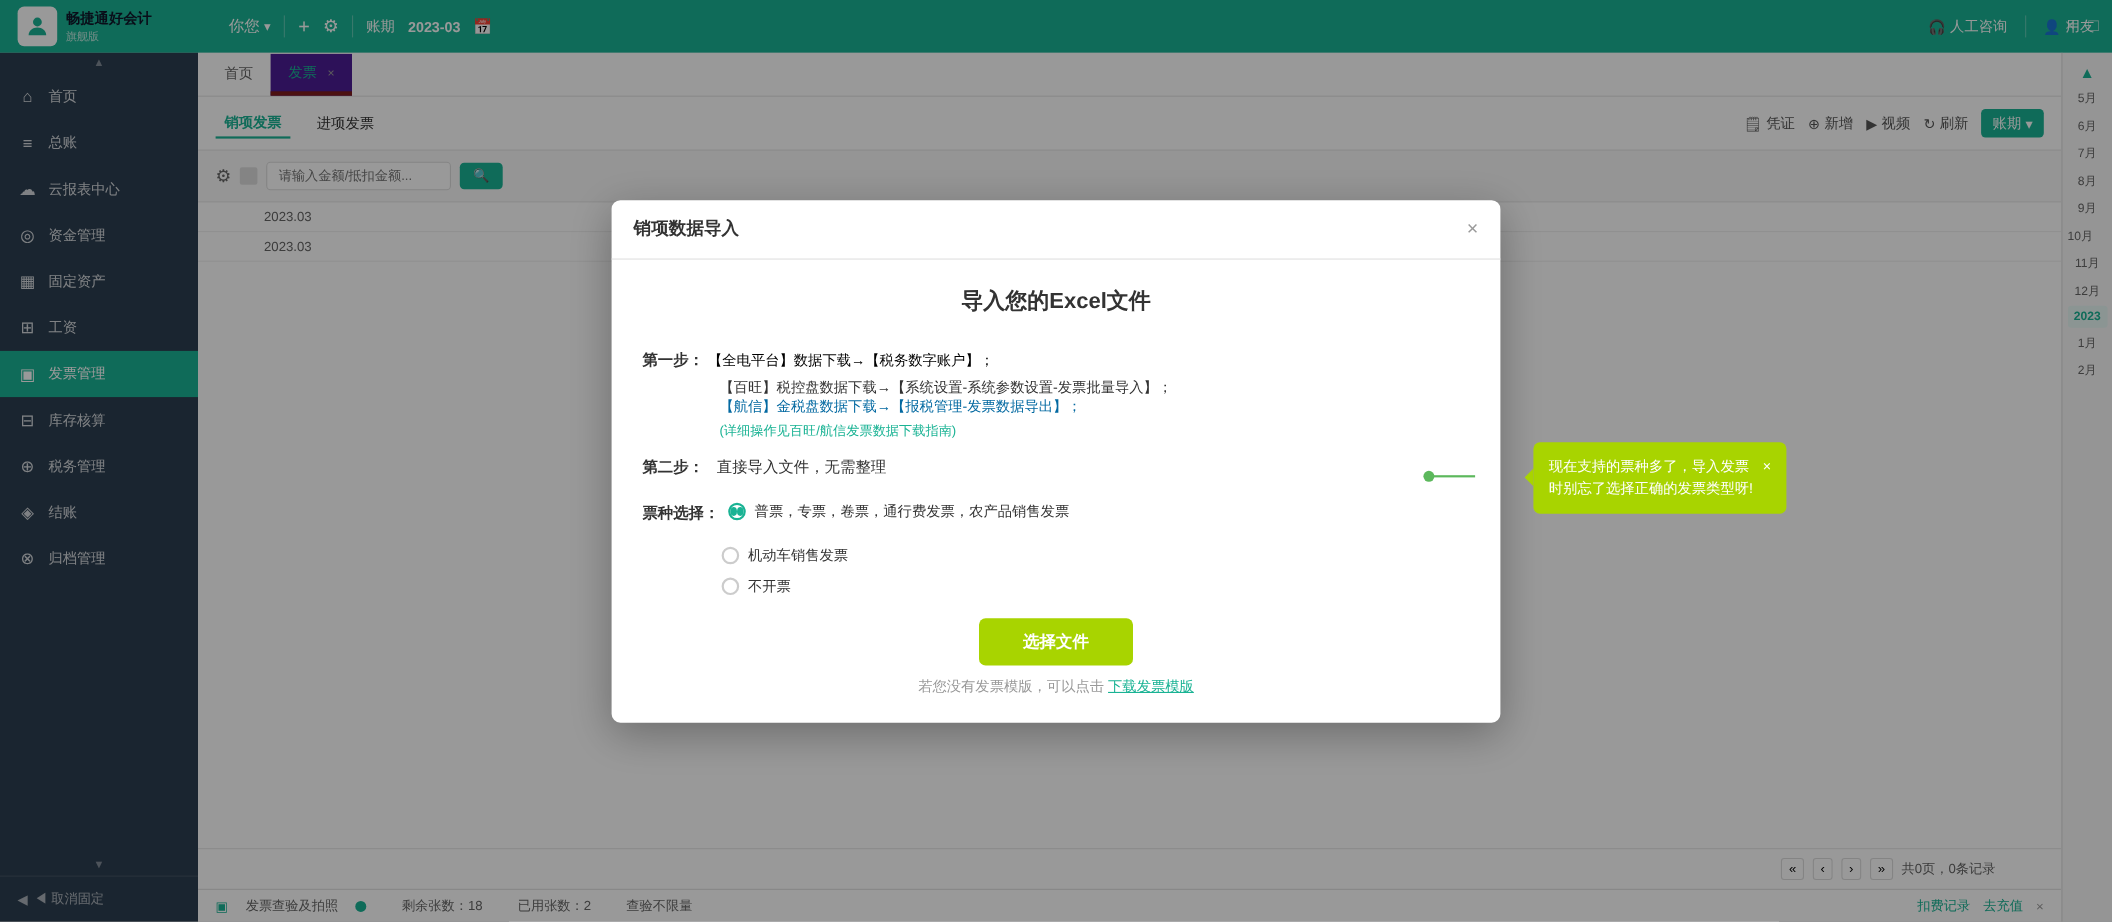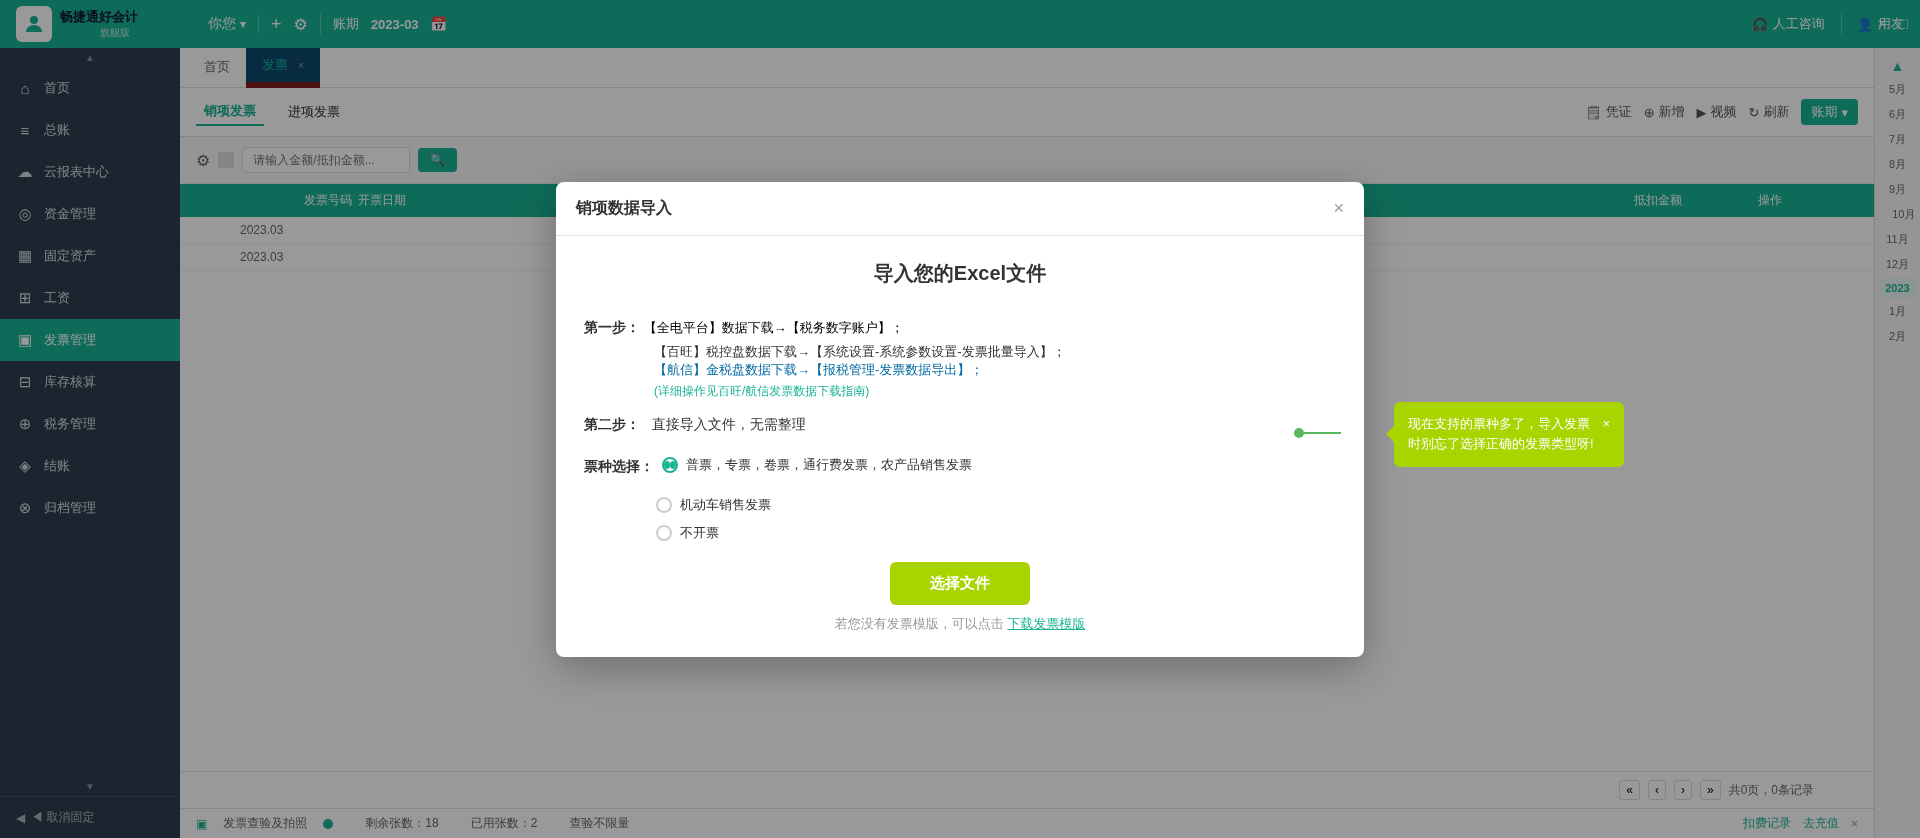--- a/index.html
+++ b/index.html
@@ -31,21 +31,21 @@
     .sidebar-icon { width: 18px; text-align: center; font-size: 15px; }
     .sidebar-bottom { padding: 12px 16px; font-size: 12px; color: rgba(255,255,255,0.6); cursor: pointer; border-top: 1px solid rgba(255,255,255,0.1); display: flex; align-items: center; gap: 6px; }
     .scroll-btn { text-align: center; padding: 4px; cursor: pointer; color: rgba(255,255,255,0.4); font-size: 10px; }
 
     
     .content-area { flex: 1; display: flex; flex-direction: column; background: #f5f5f5; overflow: hidden; }
 
     
     .tab-bar { display: flex; align-items: center; background: #fff; border-bottom: 1px solid #e0e0e0; padding: 0 8px; height: 40px; }
     .tab-item { padding: 8px 16px; cursor: pointer; font-size: 13px; color: #666; border-bottom: 2px solid transparent; }
-    .tab-item.active { color: #1ab394; border-bottom: 6px solid #7f1d1d; background: #0c4a6e; }
+    .tab-item.active { color: #1ab394; border-bottom: 4px solid #7f1d1d; background: #4c1d95; }
     .tab-close { margin-left: 6px; color: #999; font-size: 11px; cursor: pointer; }
 
     
     .invoice-content { flex: 1; display: flex; flex-direction: column; background: white; overflow: hidden; }
     .invoice-toolbar { display: flex; align-items: center; gap: 16px; padding: 10px 16px; border-bottom: 1px solid #e0e0e0; }
     .invoice-tab { font-size: 13px; color: #333; cursor: pointer; padding: 4px 8px; }
     .invoice-tab.active { color: #1ab394; font-weight: bold; border-bottom: 2px solid #1ab394; }
     .toolbar-right { margin-left: auto; display: flex; align-items: center; gap: 12px; }
     .toolbar-btn { display: flex; align-items: center; gap: 4px; font-size: 13px; color: #555; cursor: pointer; }
 
@@ -97,21 +97,21 @@
 <div class="top-header">
   <div class="logo-area">
     <div class="logo-icon">
       <svg viewBox="0 0 24 24" fill="#1ab394">
           <circle cx="12" cy="8" r="4"></circle>
           <path d="M4 20c0-4 3.6-7 8-7s8 3 8 7"></path>
         </svg>
     </div>
     <div>
       <div style="font-size:13px;font-weight:bold;color:#0f172a;font-family:Liberation Serif, serif;">畅捷通好会计</div>
-      <div style="font-size:10px;color:rgba(255,255,255,0.7);margin-left:40px;">旗舰版</div>
+      <div style="font-size:10px;color:rgba(255,255,255,0.7);">旗舰版</div>
     </div>
   </div>
 
   <div class="header-company">
     <span>你您</span>
     <span style="font-size:12px;">▾</span>
   </div>
 
   <div class="divider-v"></div>
   <span style="font-size:18px;cursor:pointer;">+</span>
@@ -238,31 +238,20 @@
 
       <div class="invoice-filters">
         <span class="filter-gear">⚙</span>
         <div class="filter-square"></div>
         <input class="filter-input" placeholder="请输入金额/抵扣金额..." style="">
         <button class="filter-btn">
           <span>🔍</span>
         </button>
       </div>
 
-      <div style="display:grid;grid-template-columns:40px 60px 50px 1fr 1fr 1fr 1fr 120px 100px;background:#1ab394;color:white;font-size:12px;padding:8px 16px;gap:4px;">
-        <div></div>
-        <div></div>
-        <div>发票号码</div>
-        <div>开票日期</div>
-        <div>购方名称</div>
-        <div>含税金额</div>
-        <div>税额</div>
-        <div>抵扣金额</div>
-        <div>操作</div>
-      </div>
 
       <div style="display:grid;grid-template-columns:40px 60px 50px 1fr 1fr 1fr 1fr 120px 100px;font-size:12px;padding:6px 16px;gap:4px;border-bottom:1px solid #f0f0f0;color:#666;">
         <div></div>
         <div>2023.03</div>
         <div></div>
           <div></div>
           <div></div>
           <div></div>
           <div></div>
           <div></div>
@@ -307,21 +296,21 @@
     </div>
   </div>
 
   <div style="width:46px;background:#f9f9f9;border-left:1px solid #e0e0e0;display:flex;flex-direction:column;align-items:center;padding:8px 0;font-size:11px;color:#666;gap:2px;overflow:hidden;">
     <div style="color:#1ab394;font-size:14px;cursor:pointer;padding:2px;">▲</div>
     <div style="padding:4px 0;cursor:pointer;text-align:center;width:36px;">5月</div>
     <div style="padding:4px 0;cursor:pointer;text-align:center;width:36px;">6月</div>
     <div style="padding:4px 0;cursor:pointer;text-align:center;width:36px;">7月</div>
     <div style="padding:4px 0;cursor:pointer;text-align:center;width:36px;">8月</div>
     <div style="padding:4px 0;cursor:pointer;text-align:center;width:36px;">9月</div>
-    <div style="padding:4px 0;cursor:pointer;text-align:right;width:36px;">10月</div>
+    <div style="padding:4px 0;cursor:pointer;text-align:left;width:36px;">10月</div>
     <div style="padding:4px 0;cursor:pointer;text-align:center;width:36px;">11月</div>
     <div style="padding:4px 0;cursor:pointer;text-align:center;width:36px;">12月</div>
     <div style="padding:4px 0;cursor:pointer;text-align:center;width:36px;color:#1ab394;font-weight:bold;background:#e8f8f5;border-radius:3px;">2023</div>
     <div style="padding:4px 0;cursor:pointer;text-align:center;width:36px;">1月</div>
     <div style="padding:4px 0;cursor:pointer;text-align:center;width:36px;">2月</div>
   </div>
 
 </div>
 
 <div class="overlay">

